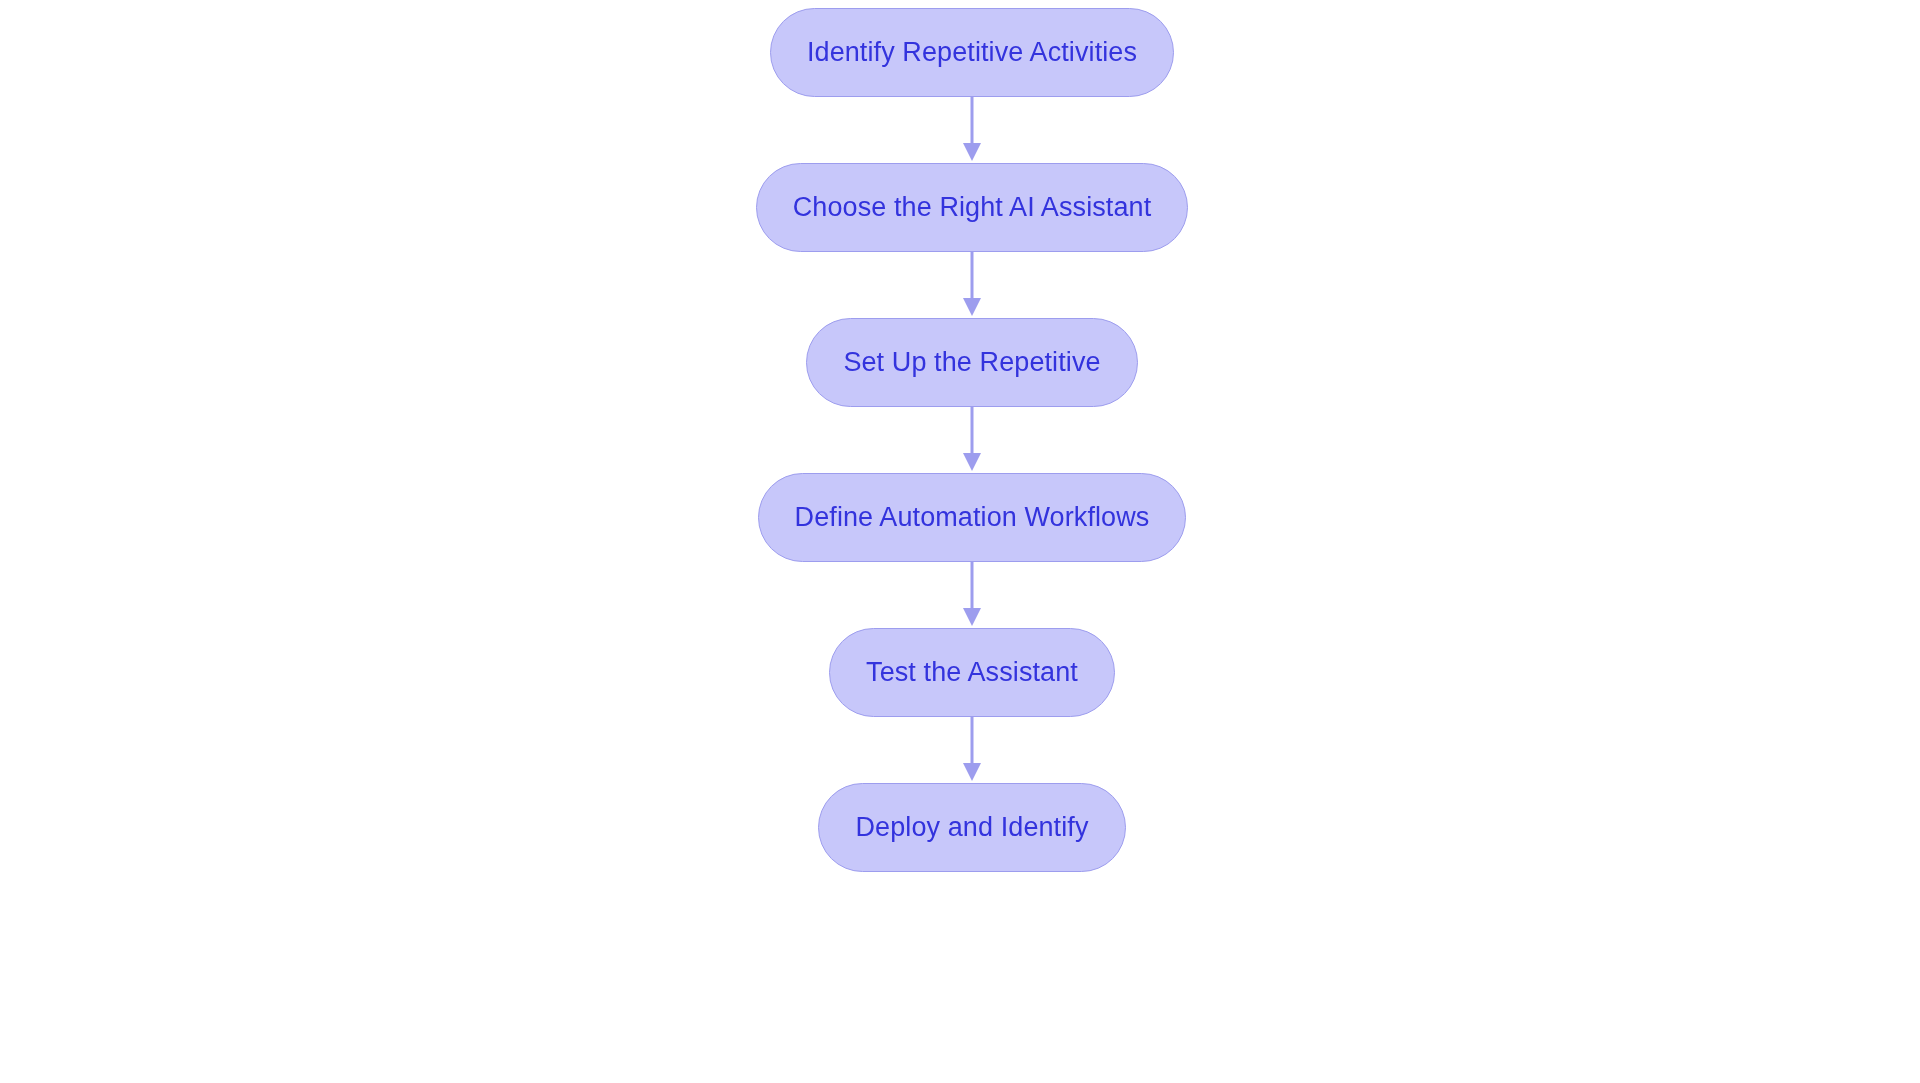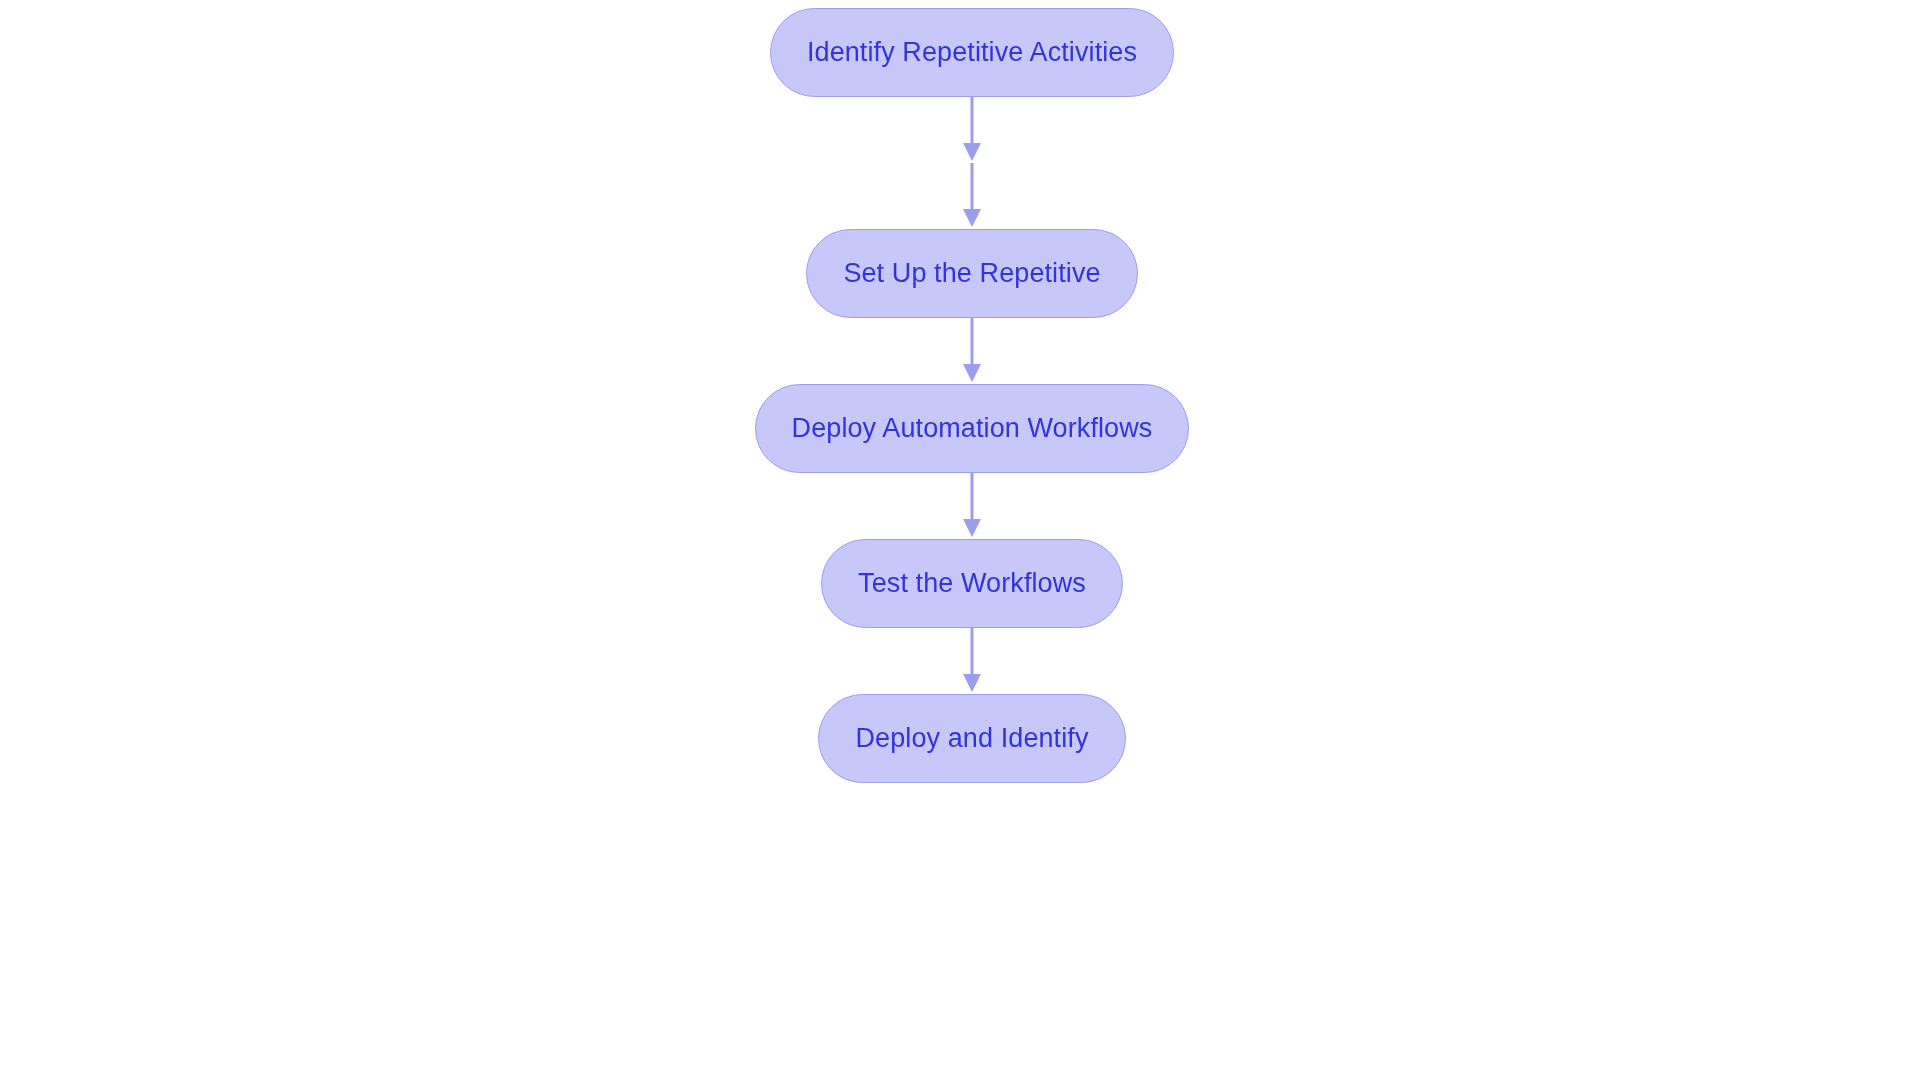--- a/index.html
+++ b/index.html
@@ -81,46 +81,49 @@
 
     <div class="flow-node">
       <span class="flow-node-label">Identify Repetitive Activities</span>
     </div>
 
     <svg class="flow-connector" viewBox="0 0 28 66">
       <line class="connector-line" x1="14" y1="0" x2="14" y2="50"></line>
       <polygon class="connector-head" points="14,64 5,46 23,46"></polygon>
     </svg>
 
+    <div class="flow-node">
+      <span class="flow-node-label">Choose the Right AI Assistant</span>
+    </div>
 
     <svg class="flow-connector" viewBox="0 0 28 66">
       <line class="connector-line" x1="14" y1="0" x2="14" y2="50"></line>
       <polygon class="connector-head" points="14,64 5,46 23,46"></polygon>
     </svg>
 
     <div class="flow-node">
       <span class="flow-node-label">Set Up the Repetitive</span>
     </div>
 
     <svg class="flow-connector" viewBox="0 0 28 66">
       <line class="connector-line" x1="14" y1="0" x2="14" y2="50"></line>
       <polygon class="connector-head" points="14,64 5,46 23,46"></polygon>
     </svg>
 
     <div class="flow-node">
-      <span class="flow-node-label">Deploy Automation Workflows</span>
+      <span class="flow-node-label">Define Automation Workflows</span>
     </div>
 
     <svg class="flow-connector" viewBox="0 0 28 66">
       <line class="connector-line" x1="14" y1="0" x2="14" y2="50"></line>
       <polygon class="connector-head" points="14,64 5,46 23,46"></polygon>
     </svg>
 
     <div class="flow-node">
-      <span class="flow-node-label">Test the Workflows</span>
+      <span class="flow-node-label">Test the Assistant</span>
     </div>
 
     <svg class="flow-connector" viewBox="0 0 28 66">
       <line class="connector-line" x1="14" y1="0" x2="14" y2="50"></line>
       <polygon class="connector-head" points="14,64 5,46 23,46"></polygon>
     </svg>
 
     <div class="flow-node">
       <span class="flow-node-label">Deploy and Identify</span>
     </div>

